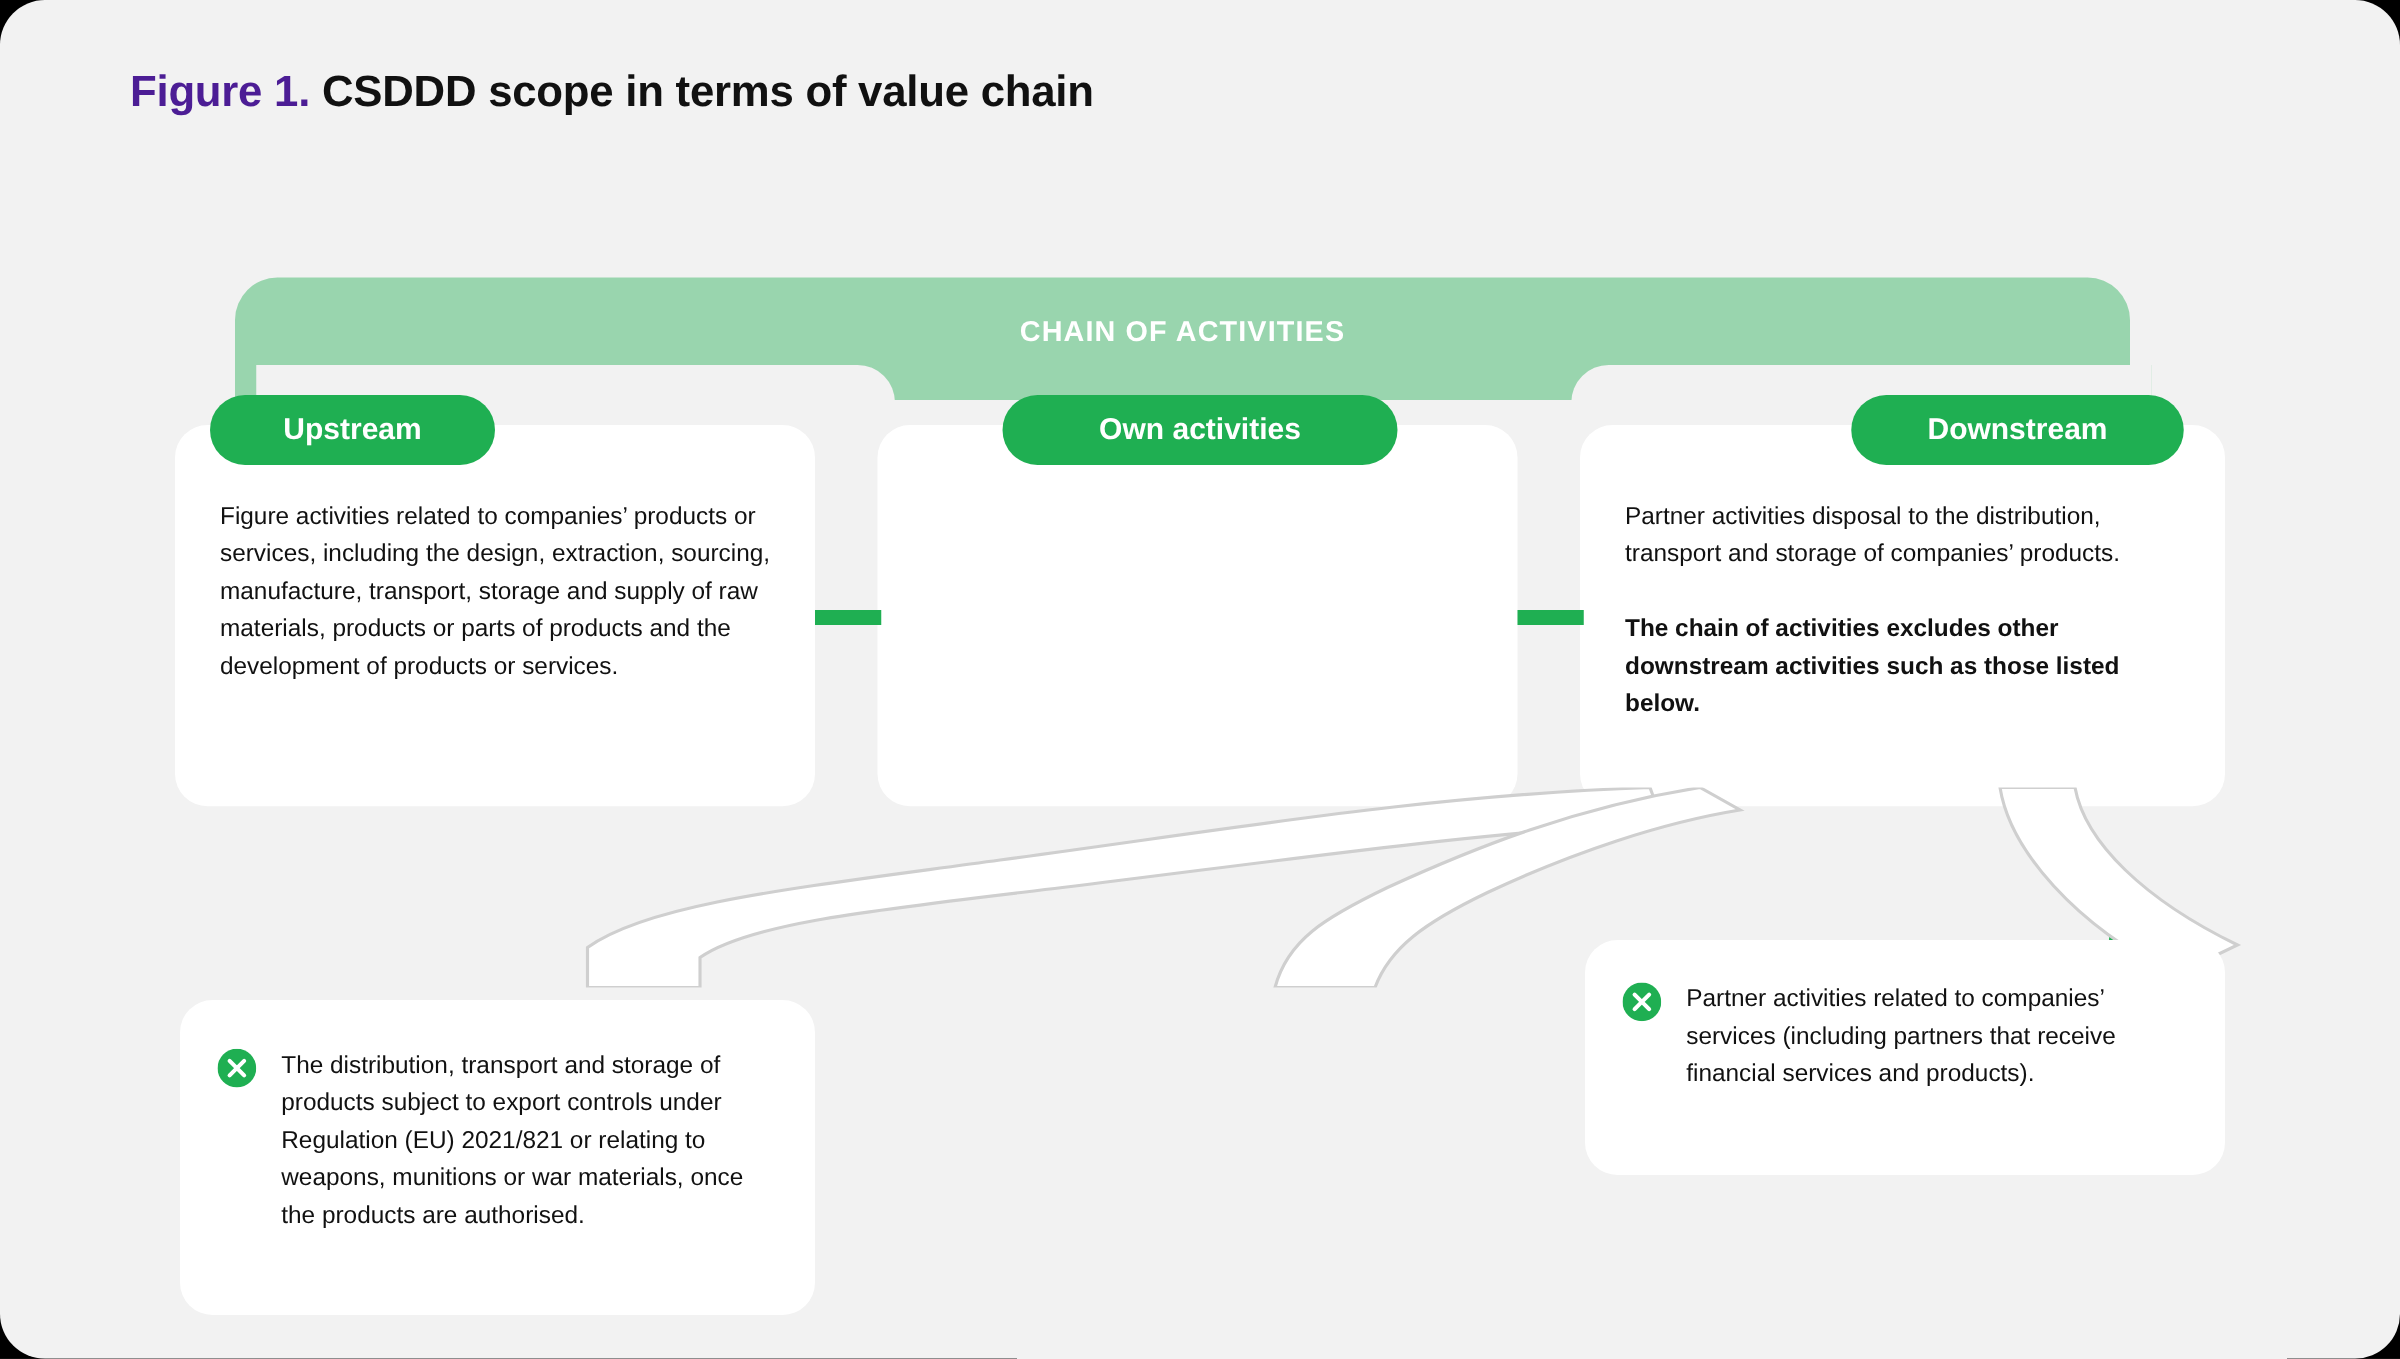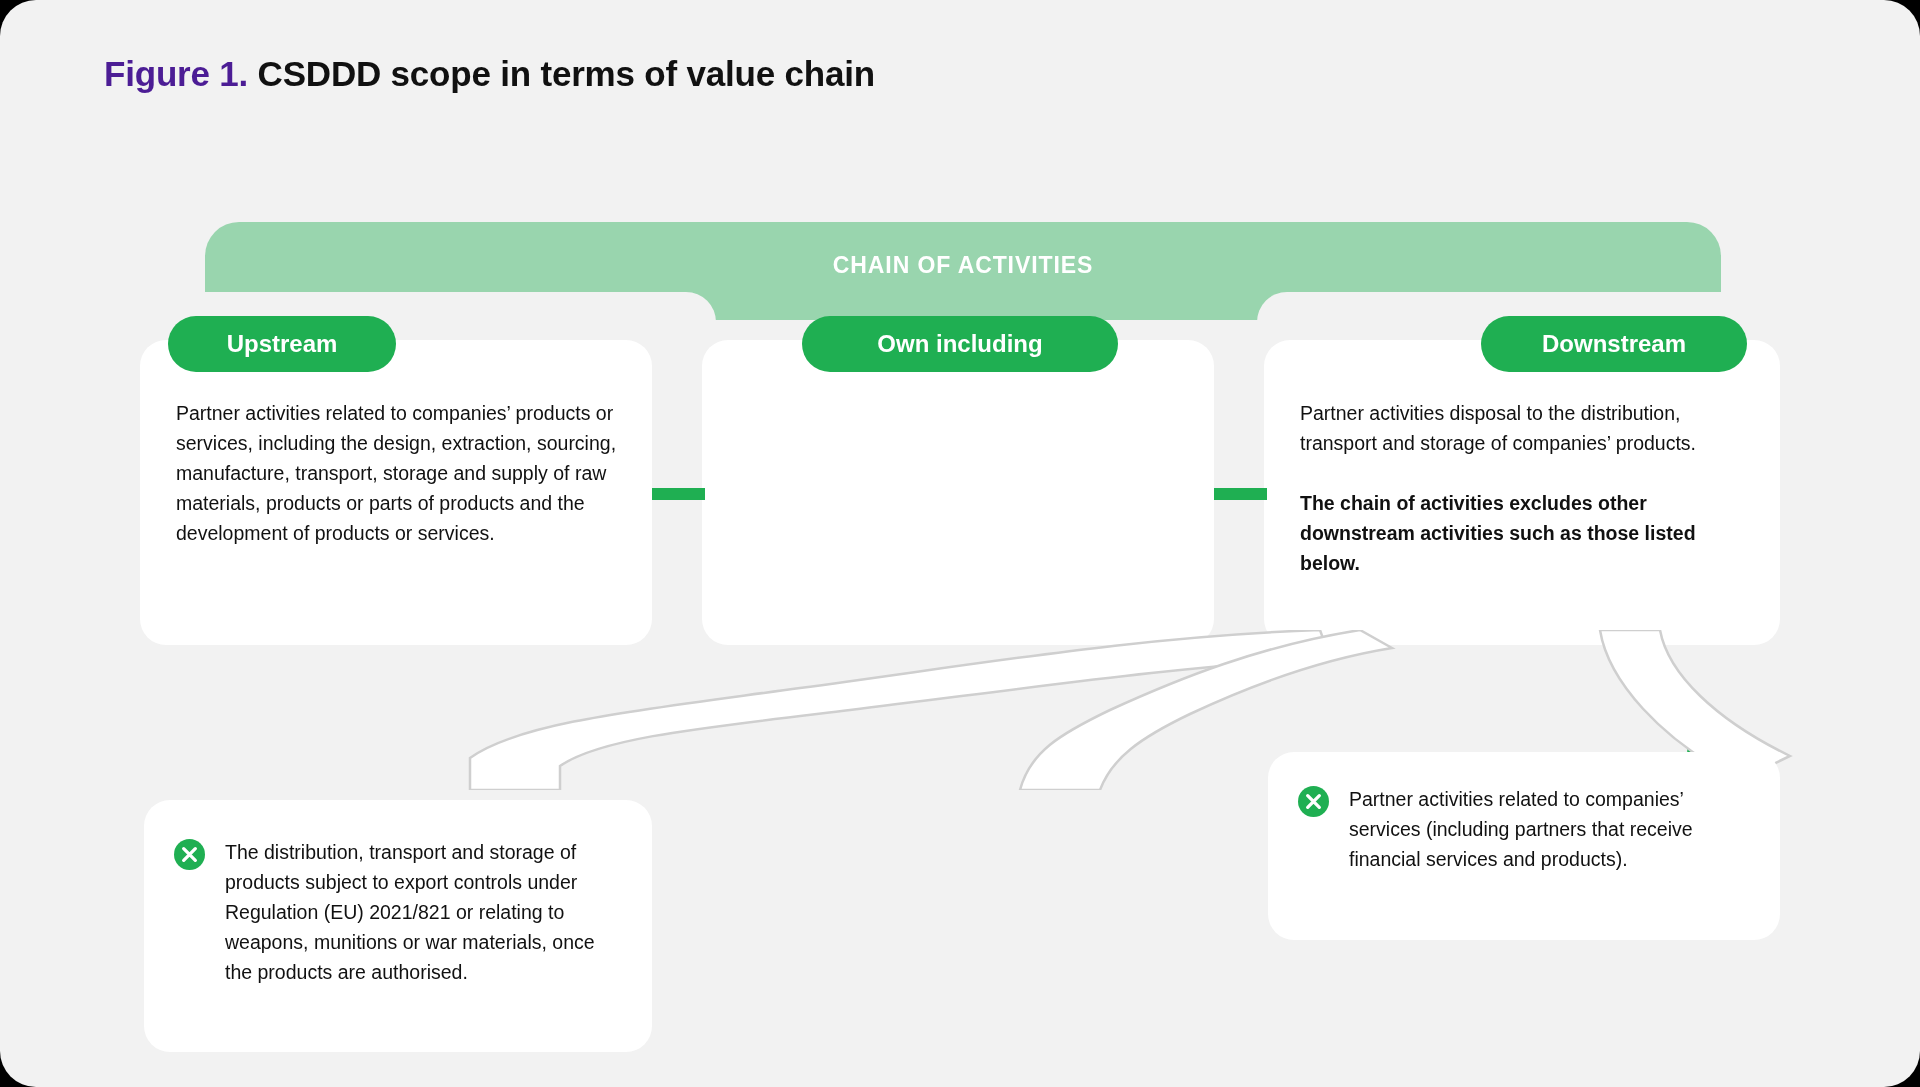--- a/index.html
+++ b/index.html
@@ -34,21 +34,21 @@
     color: #111111;
     white-space: nowrap;
   }
   #title .fig-label {
     color: #4c1d95;
   }
 
   
   #chain-banner {
     position: absolute;
-    left: 205px;
+    left: 188px;
     top: 222px;
     width: 1516px;
     height: 98px;
     background: #99D5AE;
     border-top-left-radius: 34px;
     border-top-right-radius: 34px;
   }
   #chain-banner-label {
     position: absolute;
     left: 0;
@@ -222,21 +222,21 @@
 
     <path d="M1320 0 C1140 6 980 34 800 58 C640 80 520 92 470 128 L470 160 L560 160 L560 136 C600 108 700 98 850 80 C1030 58 1180 36 1330 28 Z" fill="#FFFFFF" stroke="#CFCFCF" stroke-width="2.5"></path>
 
     <path d="M1360 0 C1260 16 1180 48 1110 80 C1060 104 1030 122 1020 160 L1100 160 C1112 128 1140 108 1190 84 C1258 52 1330 28 1392 18 Z" fill="#FFFFFF" stroke="#CFCFCF" stroke-width="2.5"></path>
 
     <path d="M1600 0 C1608 50 1660 110 1740 150 L1790 126 C1716 90 1668 44 1660 0 Z" fill="#FFFFFF" stroke="#CFCFCF" stroke-width="2.5"></path>
   </svg>
 
   <div class="main-card" id="card-upstream">
     <div class="card-body">
-      <p>Partner activities related to companies’ products or services, including the design, extraction, sourcing, manufacture, transport, storage and supply of raw materials, products or parts of products and the development of products or services.</p>
+      <p>Figure activities related to companies’ products or services, including the design, extraction, sourcing, manufacture, transport, storage and supply of raw materials, products or parts of products and the development of products or services.</p>
     </div>
   </div>
 
   <div class="main-card" id="card-own">
     <svg id="factory-icon" viewBox="0 0 200 190">
 
       <path d="M128 0 L166 0 L172 104 L122 104 Z" fill="#1FAF52"></path>
 
       <path d="M12 68 L100 104 L12 104 Z" fill="#1FAF52"></path>
 
@@ -257,21 +257,21 @@
     </div>
   </div>
 
   <div class="connector-dash" id="dash-left"></div>
   <div class="connector-dash" id="dash-right"></div>
 
   <div class="pill" id="pill-upstream">
     <span>Upstream</span>
   </div>
   <div class="pill" id="pill-own">
-    <span>Own including</span>
+    <span>Own activities</span>
   </div>
   <div class="pill" id="pill-downstream">
     <span>Downstream</span>
   </div>
 
   <div class="exclusion-card" id="excl-card-1">
     <div class="excl-inner">
       <svg class="x-icon" viewBox="0 0 32 32">
         <circle cx="16" cy="16" r="16" fill="#1FAF52"></circle>
         <path d="M10 10 L22 22 M22 10 L10 22" stroke="#FFFFFF" stroke-width="3.4" stroke-linecap="round"></path>

